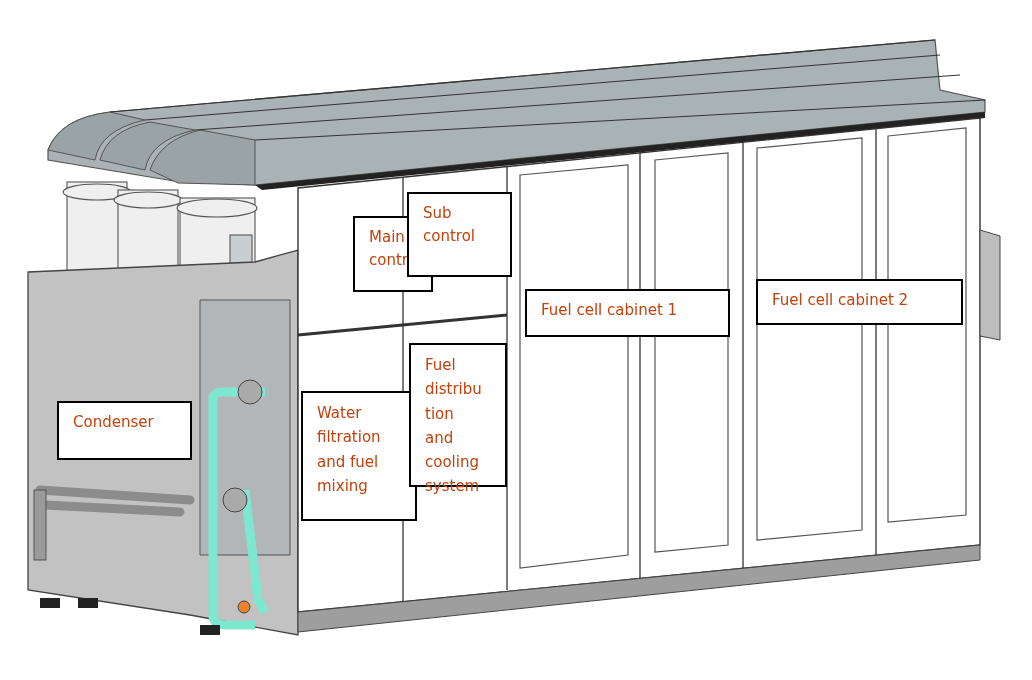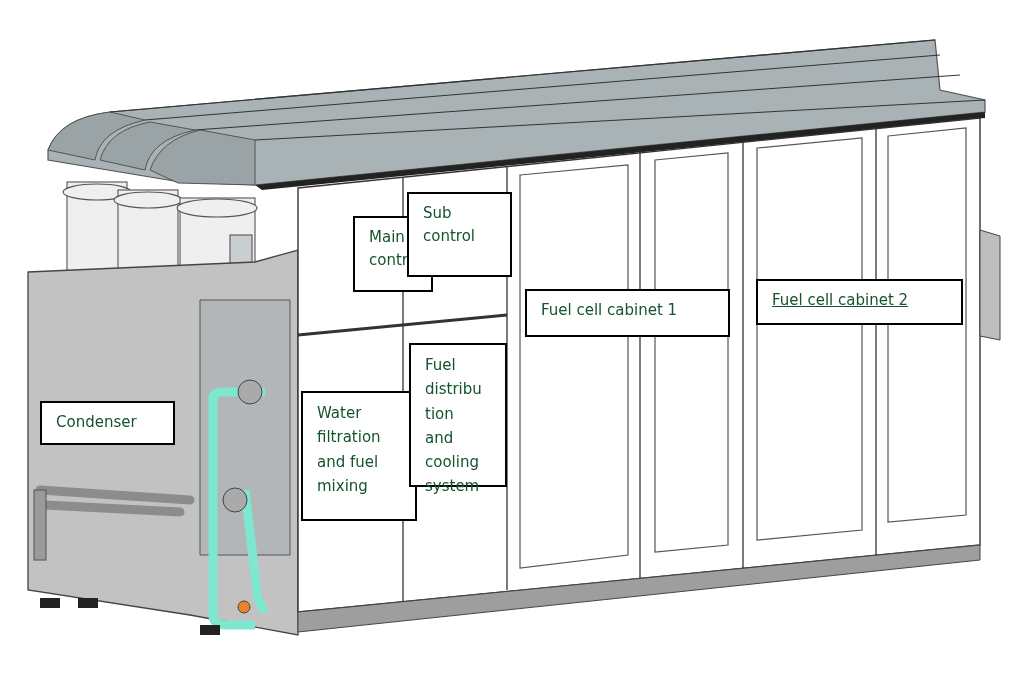--- a/index.html
+++ b/index.html
@@ -1,20 +1,20 @@
 <!DOCTYPE html>
 <html><head>
 <meta charset="utf-8">
 <style>
   html, body { margin:0; padding:0; background:#ffffff; }
   body { width:1032px; height:680px; position:relative; overflow:hidden; font-family:"DejaVu Sans", sans-serif; }
   #scene { position:absolute; left:0; top:0; width:1032px; height:680px; }
   .label {
     position:absolute; background:#ffffff; border:2px solid #000;
-    box-sizing:border-box; color:#14532d; font-size:15px; line-height:1.55;
+    box-sizing:border-box; color:#c2410c; font-size:15px; line-height:1.55;
     padding:8px 14px; white-space:pre-line;
   }
 </style>
 </head>
 <body>
 
 <svg id="scene" viewBox="0 0 1032 680" xmlns="http://www.w3.org/2000/svg">
 
   <g>
     <path d="M48 150 Q60 118 110 112 L935 40 L940 90 L985 100 L985 112 L255 185 L180 182 L48 160 Z" fill="#a9b2b5" stroke="#555" stroke-width="1.2"></path>
@@ -67,29 +67,29 @@
 
     <path d="M520 175 L628 165 L628 555 L520 568 Z" fill="none" stroke="#555" stroke-width="1.2"></path>
     <path d="M655 160 L728 153 L728 545 L655 552 Z" fill="none" stroke="#555" stroke-width="1.2"></path>
     <path d="M757 148 L862 138 L862 530 L757 540 Z" fill="none" stroke="#555" stroke-width="1.2"></path>
     <path d="M888 136 L966 128 L966 515 L888 522 Z" fill="none" stroke="#555" stroke-width="1.2"></path>
 
     <path d="M980 230 L1000 236 L1000 340 L980 336 Z" fill="#bdbdbd" stroke="#444"></path>
   </g>
 </svg>
 
-<div class="label" style="left:40px;top:401px;width:135px;height:44px;">Condenser</div>
+<div class="label" style="left:57px;top:401px;width:135px;height:59px;">Condenser</div>
 <div class="label" style="left:305px;top:216px;width:80px;height:76px;margin-left:48px;">Main
 control</div>
 <div class="label" style="left:407px;top:192px;width:105px;height:85px;">Sub
 control</div>
 <div class="label" style="left:301px;top:391px;width:116px;height:130px;line-height:1.62;">Water
 filtration
 and fuel
 mixing</div>
 <div class="label" style="left:409px;top:343px;width:98px;height:144px;line-height:1.62;">Fuel
 distribu
 tion
 and
 cooling
 system</div>
 <div class="label" style="left:525px;top:289px;width:205px;height:48px;">Fuel cell cabinet 1</div>
-<div class="label" style="left:756px;top:279px;width:207px;height:46px;text-decoration:underline;">Fuel cell cabinet 2</div>
+<div class="label" style="left:756px;top:279px;width:207px;height:46px;">Fuel cell cabinet 2</div>
 
 </body></html>

